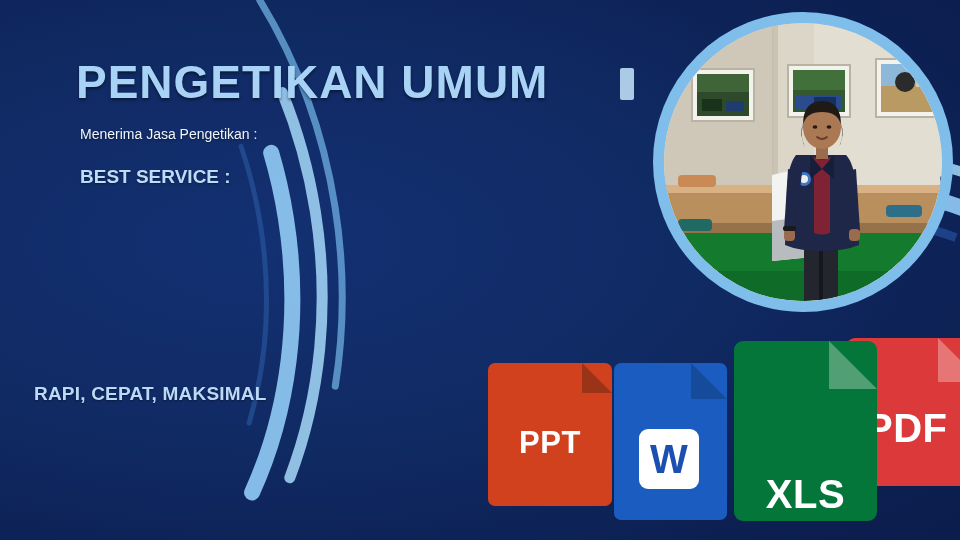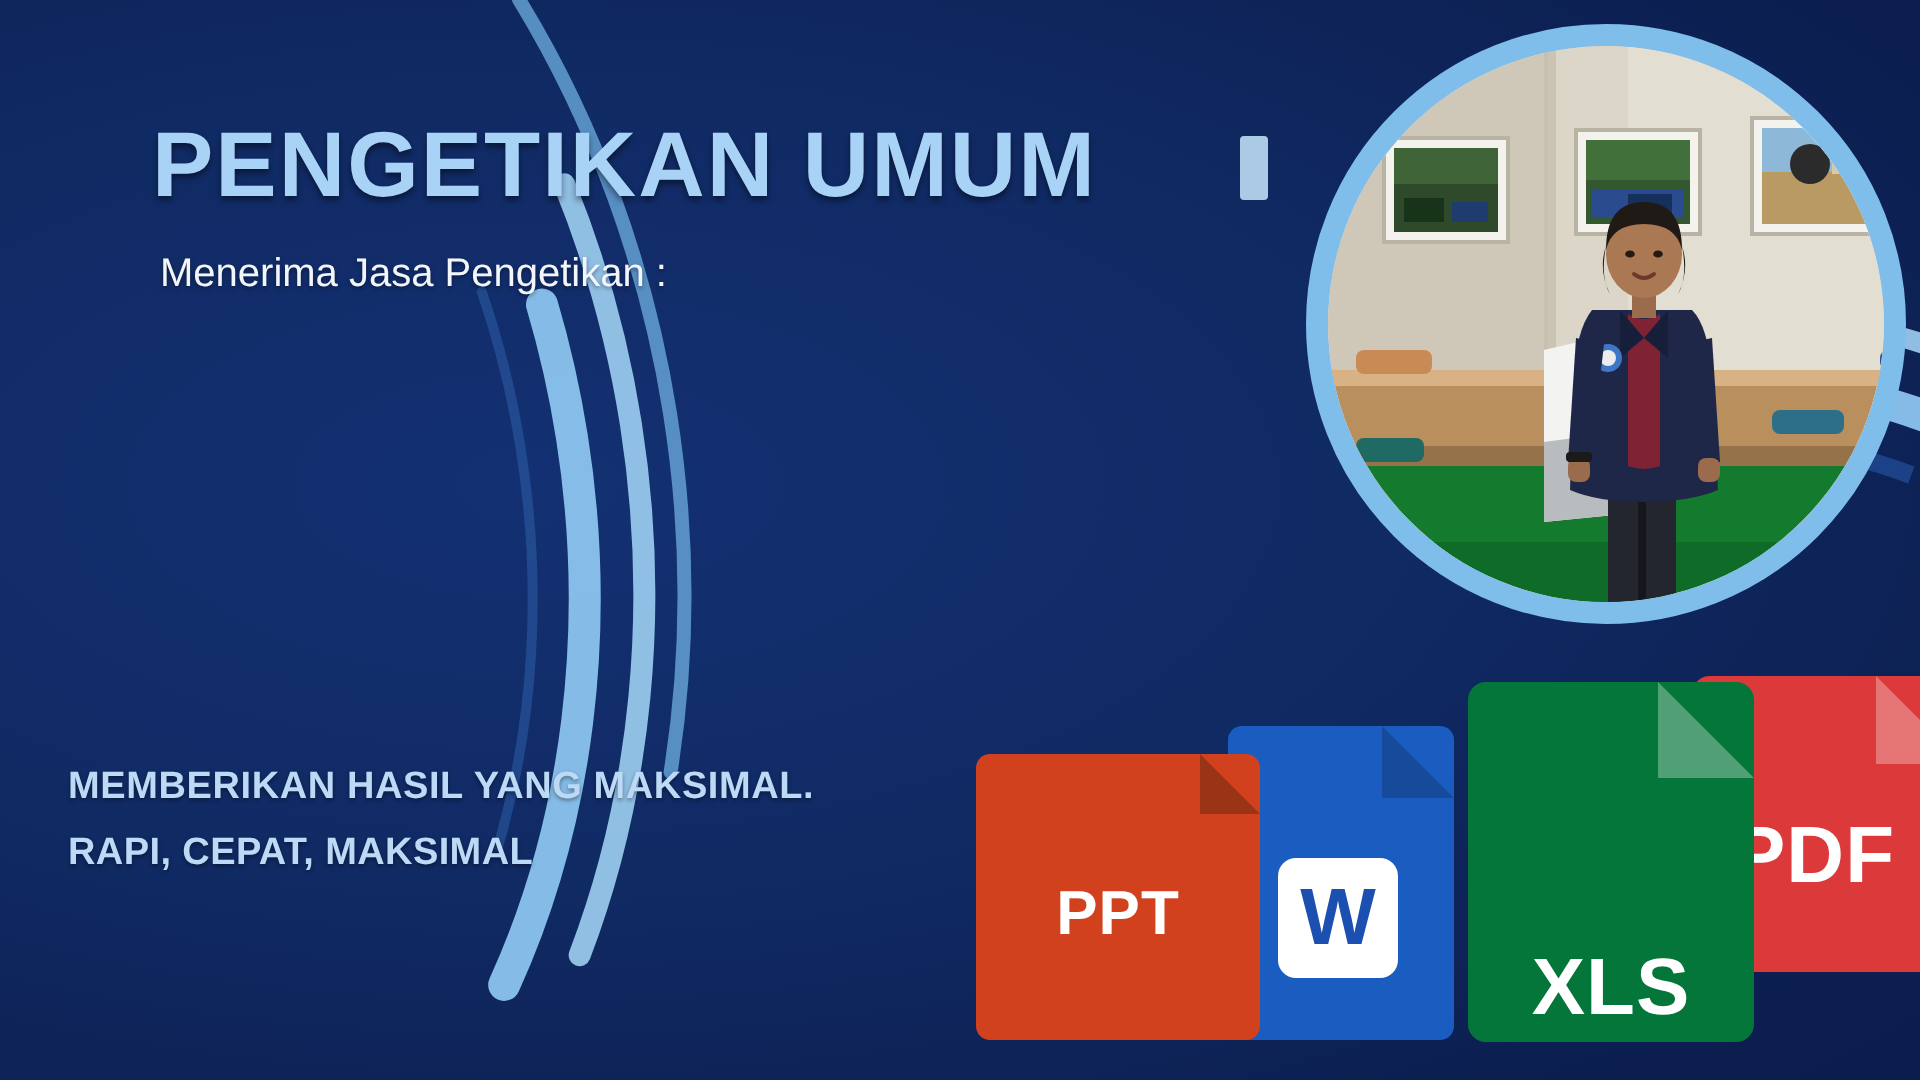--- a/index.html
+++ b/index.html
@@ -69,21 +69,21 @@
     font-weight: bold;
     letter-spacing: 1px;
     color: #A9D3F6;
     text-shadow: 0 2px 3px rgba(0,0,0,0.45);
     white-space: nowrap;
   }
   .subtitle {
     position: absolute;
     left: 80px;
     top: 126px;
-    font-size: 20px;
+    font-size: 14px;
     color: #F2F6FB;
     text-shadow: 0 1px 2px rgba(0,0,0,0.4);
   }
   .best {
     position: absolute;
     left: 80px;
     top: 166px;
     font-size: 19px;
     font-weight: bold;
     color: #BDDCF7;
@@ -152,21 +152,21 @@
   }
   .fileicon .flabel {
     position: absolute;
     left: 0; right: 0;
     text-align: center;
     font-weight: bold;
     color: #ffffff;
   }
 
   
-  #icon-ppt { left: 488px; top: 377px; width: 124px; height: 143px; padding-left: 18px; }
+  #icon-ppt { left: 488px; top: 363px; width: 124px; height: 143px; }
   #icon-ppt .sheet { background: #D2411E; border-radius: 7px; }
   #icon-ppt .fold {
     width: 30px; height: 30px;
     background: #9B3317;
     clip-path: polygon(0 0, 100% 100%, 0 100%);
     border-top-right-radius: 7px;
   }
   #icon-ppt .flabel { top: 62px; font-size: 31px; letter-spacing: 0.5px; }
 
   
@@ -325,24 +325,24 @@
         <ellipse cx="151" cy="104" rx="2.4" ry="1.8" fill="#231A12"></ellipse>
         <ellipse cx="165" cy="104" rx="2.4" ry="1.8" fill="#231A12"></ellipse>
         <path d="M153 114 q5 4 10 0" stroke="#6B3A2C" stroke-width="2" fill="none" stroke-linecap="round"></path>
       </svg>
     </div>
   </div>
 
   <div class="content">
     <div class="title">PENGETIKAN UMUM</div>
     <div class="subtitle">Menerima Jasa Pengetikan :</div>
+    <div class="best">BEST SERVICE :</div>
 
 
     <div class="tagline">
-      <div class="l1">MEMBERIKAN  HASIL  YANG  MAKSIMAL.</div>
       <div class="l2">RAPI, CEPAT,  MAKSIMAL</div>
     </div>
   </div>
 
   <div class="files">
 
     <div class="fileicon" id="icon-pdf">
       <div class="sheet"></div>
       <div class="fold"></div>
       <div class="flabel">PDF</div>

